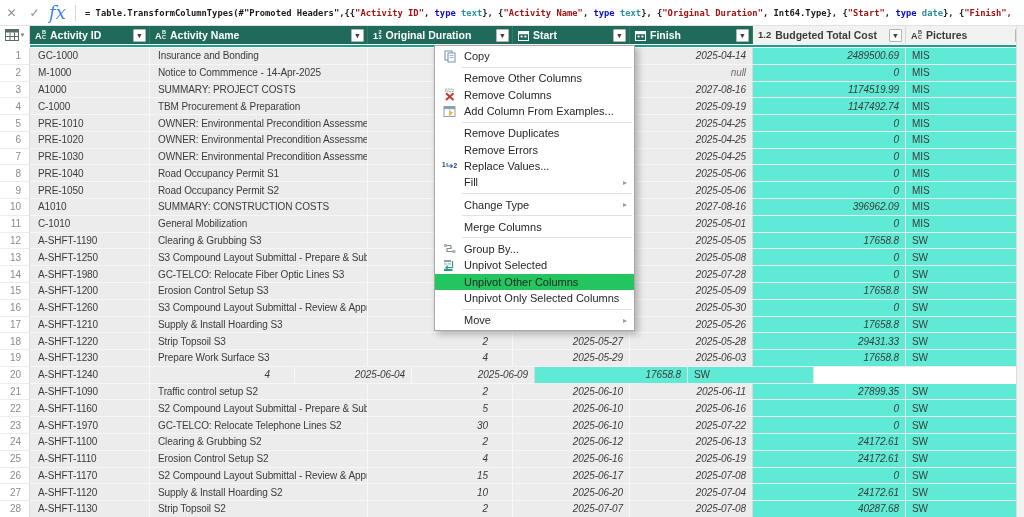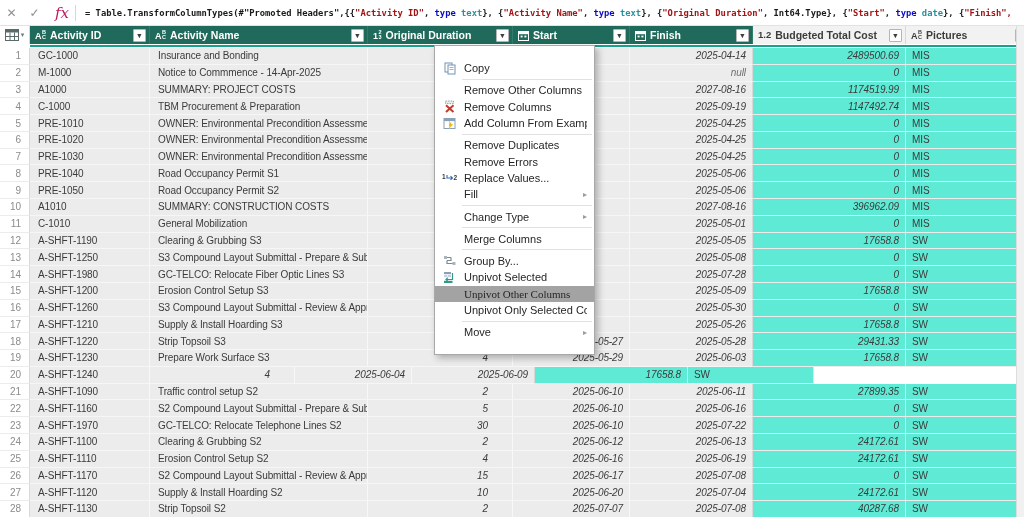--- a/index.html
+++ b/index.html
@@ -2,21 +2,21 @@
 <html><head>
 <meta charset="utf-8">
 <style>
   * { margin:0; padding:0; box-sizing:border-box; }
   html,body { width:1024px; height:517px; overflow:hidden; background:#fff;
     font-family:"Liberation Sans",sans-serif; position:relative; }
 
   
   .formula-bar { height:26px; border-bottom:1px solid #e2e2e2; display:flex; align-items:center; background:#fff; }
   .fb-btn { width:23px; text-align:center; color:#8f8f8f; font-size:12px; cursor:default; flex:none; }
-  .fb-btn.fx { font-family:"DejaVu Serif",serif; font-style:italic; color:#be185d; font-size:15px;text-align:right; }
+  .fb-btn.fx { font-family:"DejaVu Serif",serif; font-style:italic; color:#3b82f6; font-size:18px; }
   .fb-divider { width:1px; height:16px; background:#d6d6d6; margin:0 9px 0 6px; flex:none; }
   .formula-text { font-family:"DejaVu Sans Mono",monospace; font-size:8.8px; font-weight:700;
     white-space:pre; overflow:hidden; flex:1; color:#111; }
   .seg-k { color:#1a1a1a; } .seg-s { color:#a31515; } .seg-b { color:#0b0bc4; } .seg-t { color:#2a8f9c; }
 
   
   .grid { position:absolute; top:26px; left:0; width:1016px; }
   .header-row { display:flex; height:18px; }
   .hcell { display:flex; align-items:center; font-size:10.5px; font-weight:700;
     padding:0 3px 0 5px; overflow:hidden; white-space:nowrap; flex:none; }
@@ -49,24 +49,24 @@
   .cell.c-id, .cell.c-name { padding-left:8px; }
   .cell.c-dur { padding-right:24px; }
   .cell.c-start, .cell.c-finish, .cell.c-cost { padding-right:6px; }
   .cell.c-pic { padding-left:6px; }
   .cell.c-finish.csel { border-right-color:#d8d8d8; }
 
   .vscroll { position:absolute; top:26px; right:0; width:8px; height:491px;
     background:#f1f1f1; border-left:1px solid #dddddd; }
 
   
-  .menu { position:absolute; left:434px; top:45px; width:161px; background:#fff;
-    border:1px solid #a8a8a8; box-shadow:3px 3px 7px rgba(0,0,0,0.28); padding:14px 0; z-index:10; }
+  .menu { position:absolute; left:434px; top:45px; width:201px; background:#fff;
+    border:1px solid #a8a8a8; box-shadow:3px 3px 7px rgba(0,0,0,0.28); padding:2px 0; z-index:10; }
   .mitem { height:16.3px; display:flex; align-items:center; font-size:11px; color:#262626; padding-right:7px; }
-  .mitem.hover { background:#a3a3a3;font-family:Liberation Serif, serif; }
+  .mitem.hover { background:#22c55e; }
   .micon { width:29px; flex:none; display:flex; justify-content:center; align-items:center; }
   .mlabel { flex:1; overflow:hidden; white-space:nowrap; }
   .marrow { color:#9a9a9a; font-size:8px; flex:none; }
   .msep { height:1px; background:#e1e1e1; margin:2.5px 2px 2.5px 27px; }
   .rv { display:flex; align-items:center; font-size:6.5px; font-weight:700; color:#333; line-height:1; }
 </style>
 </head>
 <body>
 
 <div class="formula-bar">

